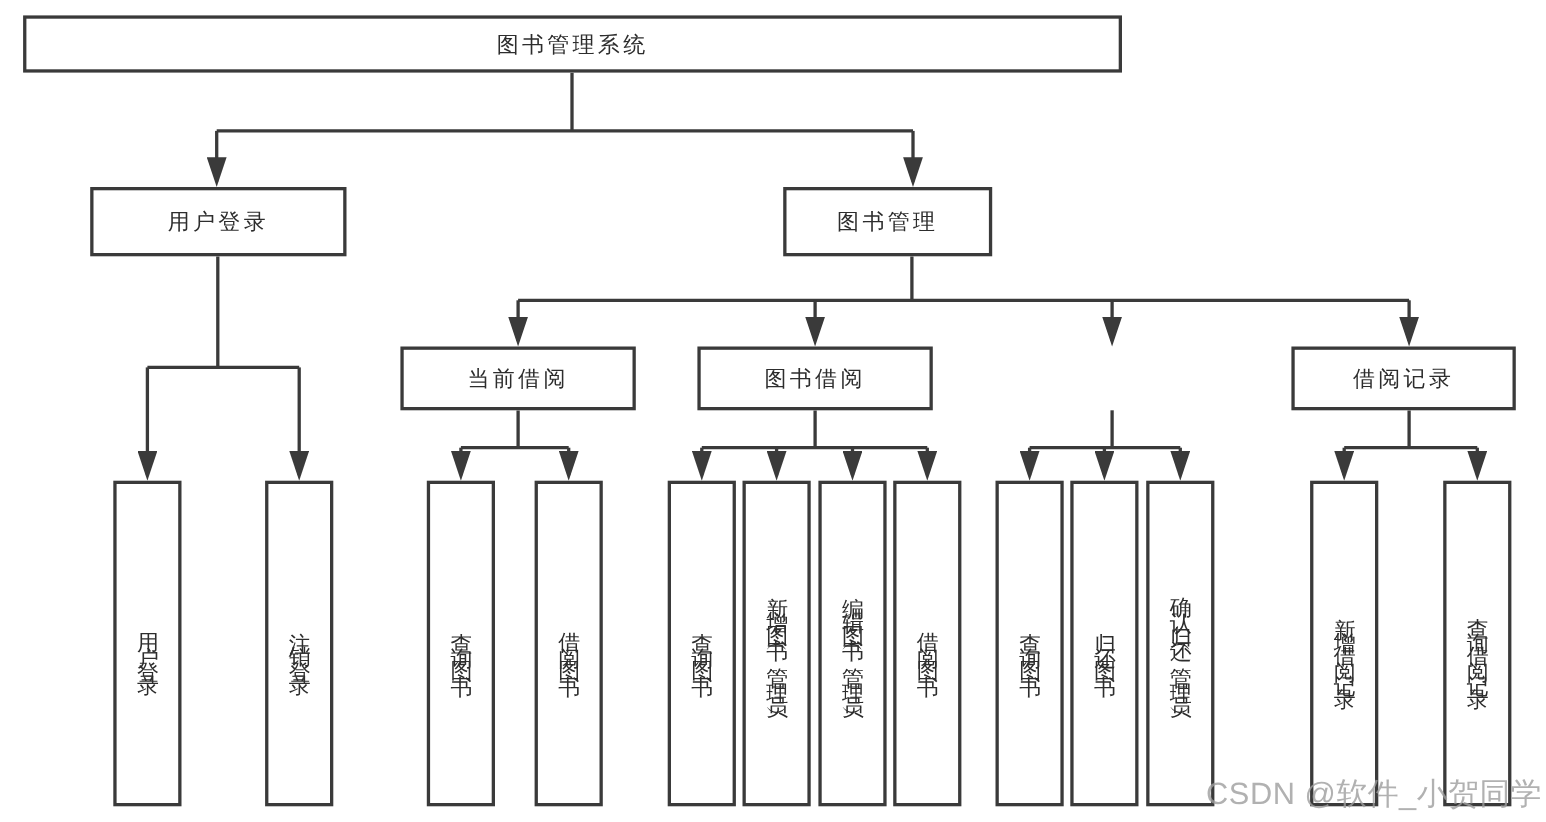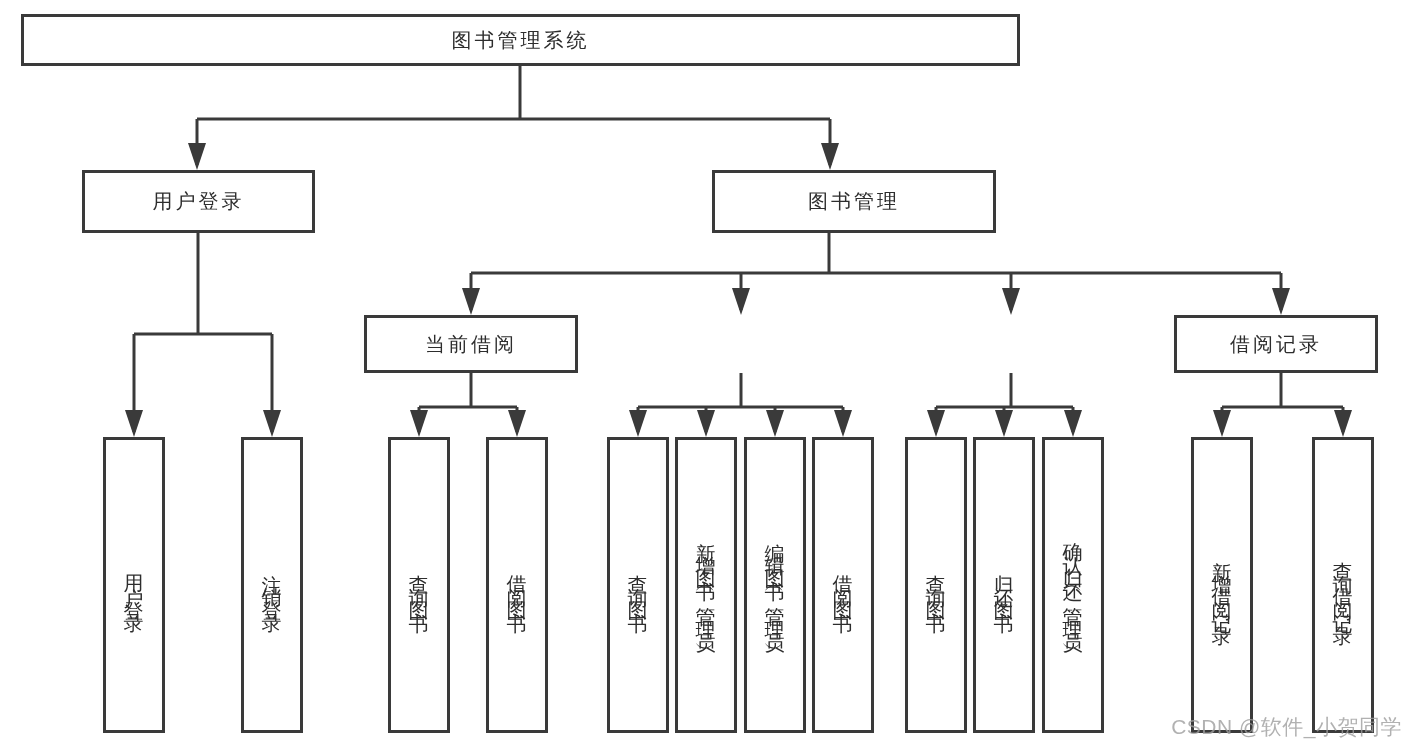--- a/index.html
+++ b/index.html
@@ -23,21 +23,21 @@
     border:3px solid var(--line);display:flex;align-items:center;justify-content:center;
     color:var(--text);z-index:2;
   }
   .hbox span{font-size:20px;letter-spacing:3px;white-space:nowrap;}
   .vtext{
     writing-mode:vertical-rl;line-height:1;font-size:20px;letter-spacing:13px;
     white-space:nowrap;
   }
   #watermark{
     position:absolute;right:3px;bottom:6px;z-index:5;
-    font-size:21px;letter-spacing:0.5px;color:var(--watermark);opacity:0.8;
+    font-size:28px;letter-spacing:0.5px;color:var(--watermark);opacity:0.8;
     white-space:nowrap;
   }
 </style>
 </head>
 <body>
 
 <div id="canvas">
 
   <svg id="connectors" width="1405" height="747" viewBox="0 0 1405 747">
     <defs>
@@ -87,26 +87,29 @@
     <path class="cline" d="M1343,407 V432" marker-end="url(#arr)"></path>
   </svg>
 
   <div class="hbox" style="left:21px;top:14px;width:999px;height:52px">
     <span>图书管理系统</span>
   </div>
 
   <div class="hbox" style="left:82px;top:170px;width:233px;height:63px">
     <span>用户登录</span>
   </div>
-  <div class="hbox" style="left:712px;top:170px;width:284px;height:63px">
+  <div class="hbox" style="left:712px;top:170px;width:190px;height:63px">
     <span>图书管理</span>
   </div>
 
   <div class="hbox" style="left:364px;top:315px;width:214px;height:58px">
     <span>当前借阅</span>
+  </div>
+  <div class="hbox" style="left:634px;top:315px;width:214px;height:58px">
+    <span>图书借阅</span>
   </div>
   <div class="hbox" style="left:1174px;top:315px;width:204px;height:58px">
     <span>借阅记录</span>
   </div>
 
   <div class="vbox" style="left:103px;top:437px;width:62px;height:296px">
     <span class="vtext">用户登录</span>
   </div>
   <div class="vbox" style="left:241px;top:437px;width:62px;height:296px">
     <span class="vtext">注销登录</span>

